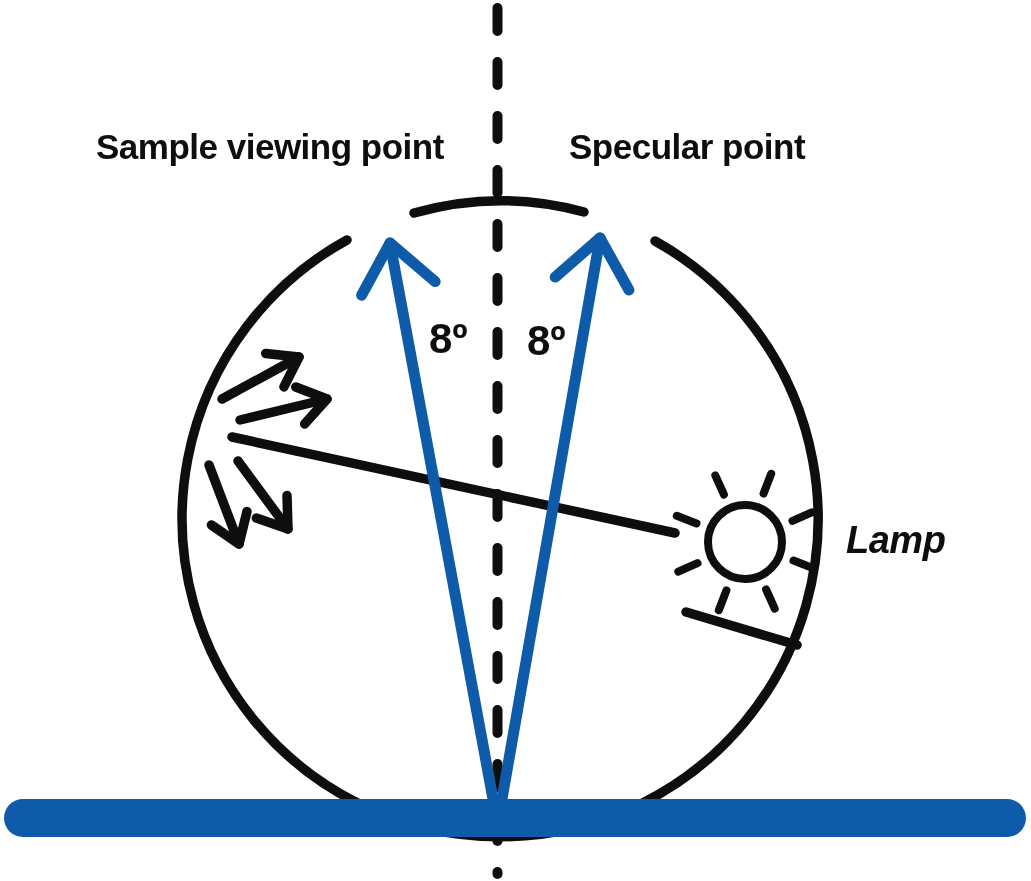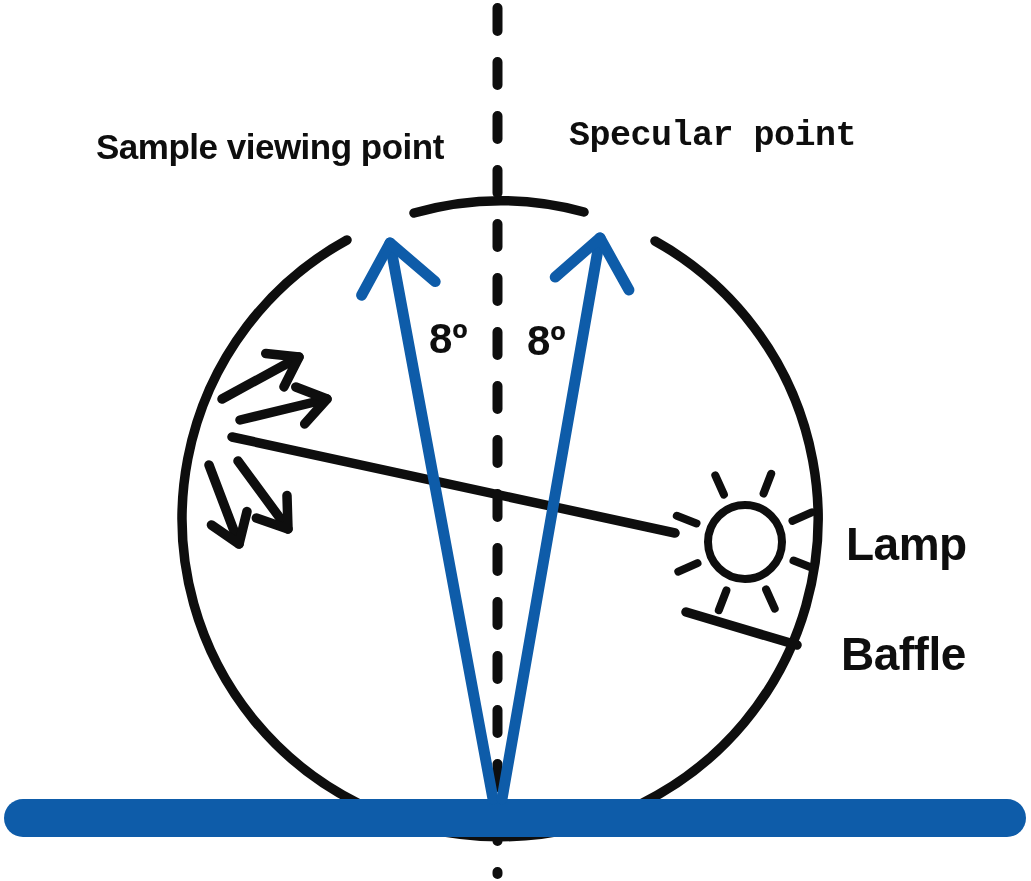--- a/index.html
+++ b/index.html
@@ -14,21 +14,21 @@
   .lbl {
     position:absolute;
     font-weight:bold;
     color: var(--ink, #111);
     white-space:nowrap;
     line-height:1;
     letter-spacing:-0.5px;
   }
   .lbl-title  { font-size:35px; }
   .lbl-angle  { font-size:42px; letter-spacing:0; }
-  .lbl-part   { font-size:46px; }
+  .lbl-part   { font-size:38px;font-style:italic; }
   .ink-stroke  { stroke: var(--ink, #111); fill:none; }
   .blue-stroke { stroke: var(--accent-blue, #0e5ca9); fill:none; }
   .blue-fill   { fill: var(--accent-blue, #0e5ca9); }
 </style>
 </head>
 <body>
 
 <div class="stage">
 
   <svg width="1031" height="881" viewBox="0 0 1031 881">
@@ -73,23 +73,22 @@
     <line x1="686" y1="612" x2="797" y2="645" class="ink-stroke" stroke-width="9.5" stroke-linecap="round"></line>
 
     <rect x="4" y="799" width="1022" height="38" rx="19" class="blue-fill"></rect>
 
     <line x1="493" y1="799" x2="390" y2="243" class="blue-stroke" stroke-width="11" stroke-linecap="round" marker-end="url(#mk-blue)"></line>
     <line x1="502" y1="799" x2="600" y2="238" class="blue-stroke" stroke-width="11" stroke-linecap="round" marker-end="url(#mk-blue)"></line>
   </svg>
 
   <div class="lbl lbl-title" style="left:96px; top:129px;">Sample viewing point</div>
 
-  <div class="lbl lbl-title" style="left:569px; top:119px;font-family:Liberation Mono, monospace;">Specular point</div>
+  <div class="lbl lbl-title" style="left:569px; top:129px;">Specular point</div>
 
   <div class="lbl lbl-angle" style="left:429px; top:318px;">8º</div>
 
   <div class="lbl lbl-angle" style="left:527px; top:320px;">8º</div>
 
   <div class="lbl lbl-part" style="left:846px; top:521px;">Lamp</div>
 
-  <div class="lbl lbl-part" style="left:841px; top:631px;">Baffle</div>
 
 </div>
 
 </body></html>

